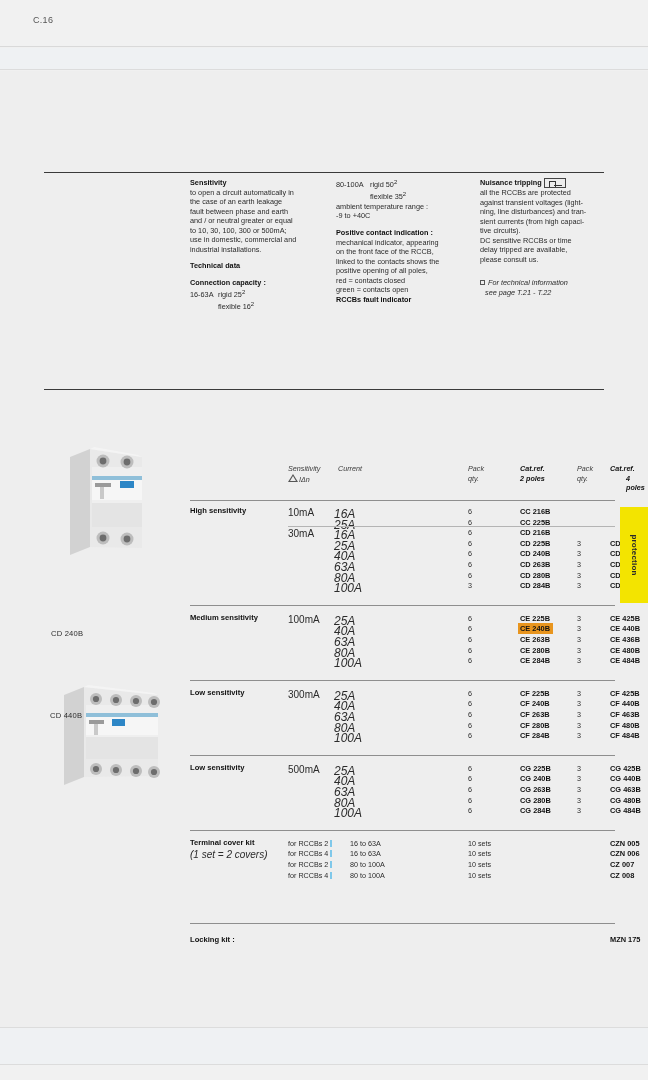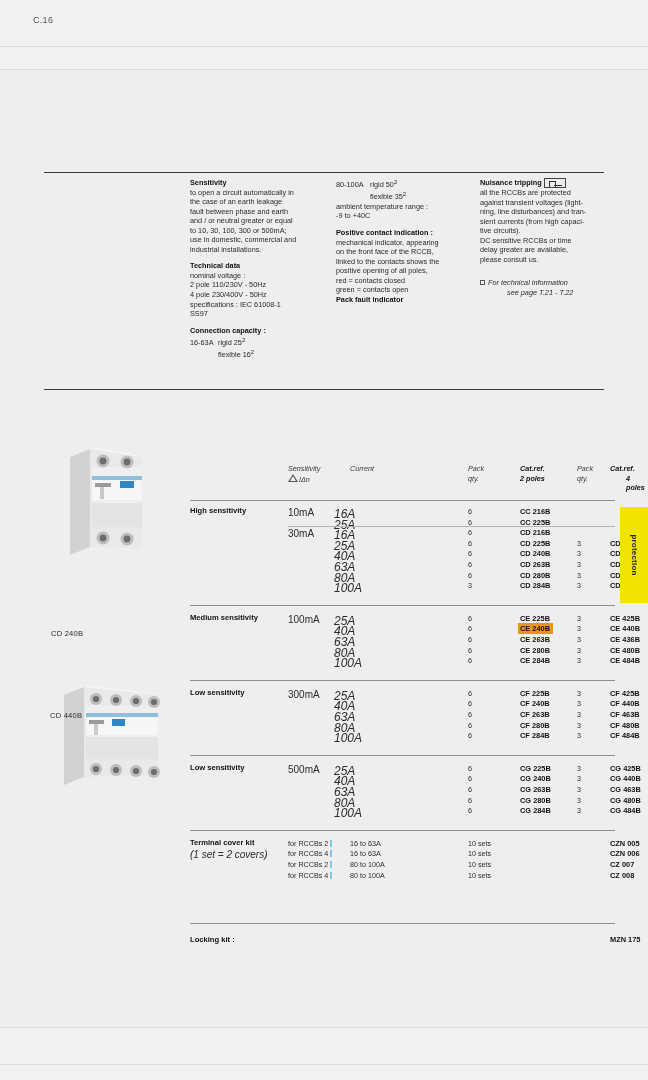--- a/index.html
+++ b/index.html
@@ -185,41 +185,40 @@
 <div class="sheet">
 
 
   <div class="rule" style="left:44px; top:101px; width:560px; height:1px;"></div>
 
   <div class="desc-col" style="left:190px; top:107px; width:140px;">
     <b>Sensitivity</b><br>
     <span id="c1b1"><span>to open a circuit automatically in</span><br><span>the case of an earth leakage</span><br><span>fault between phase and earth</span><br><span>and / or neutral greater or equal</span><br><span>to 10, 30, 100, 300 or 500mA;</span><br><span>use in domestic, commercial and</span><br><span>industrial installations.</span><br></span>
     <span class="sp"></span>
     <b>Technical data</b><br>
-    <span id="c1b2"><span>nominal voltage :</span><br><span>2 pole 110/230V - 50Hz</span><br><span>4 pole 230/400V - 50Hz</span><br><span>specifications : IEC 61008-1</span><br><span>SS97</span><br></span>
     <span class="sp"></span>
     <b>Connection capacity :</b><br>
     <span id="c1cap"><span><span class="ind">16-63A</span>rigid 25<span class="sup">2</span></span><br><span><span class="ind"></span>flexible 16<span class="sup">2</span></span></span>
   </div>
 
   <div class="desc-col" style="left:336px; top:107px; width:140px;">
     <span id="c2cap"><span><span class="ind" style="width:34px">80-100A</span>rigid 50<span class="sup">2</span></span><br><span><span class="ind" style="width:34px"></span>flexible 35<span class="sup">2</span></span><br></span>
     <span id="c2amb"><span>ambient temperature range :</span><br><span>-9 to +40C</span><br></span>
     <span class="sp"></span>
     <b>Positive contact indication :</b><br>
     <span id="c2b1"><span>mechanical indicator, appearing</span><br><span>on the front face of the RCCB,</span><br><span>linked to the contacts shows the</span><br><span>positive opening of all poles,</span><br><span>red = contacts closed</span><br><span>green = contacts open</span><br></span>
-    <b>Pack fault indicator</b><br>
+    <b>RCCBs fault indicator</b><br>
   </div>
 
   <div class="desc-col" style="left:480px; top:107px; width:140px;">
     <b>Nuisance tripping</b><span class="icon-wave"></span><br>
-    <span id="c3b1"><span>all the RCCBs are protected</span><br><span>against transient voltages (light-</span><br><span>ning, line disturbances) and tran-</span><br><span>sient currents (from high capaci-</span><br><span>tive circuits).</span><br><span>DC sensitive RCCBs or time</span><br><span>delay greater are available,</span><br><span>please consult us.</span><br></span>
+    <span id="c3b1"><span>all the RCCBs are protected</span><br><span>against transient voltages (light-</span><br><span>ning, line disturbances) and tran-</span><br><span>sient currents (from high capaci-</span><br><span>tive circuits).</span><br><span>DC sensitive RCCBs or time</span><br><span>delay tripped are available,</span><br><span>please consult us.</span><br></span>
     <span class="sp"></span>
     <span class="sp"></span>
-    <span id="c3note"><span class="ital"><span class="icon-box"></span>For technical information</span><br><span class="ital" style="margin-left:27px">see page T.21 - T.22</span></span>
+    <span id="c3note"><span class="ital"><span class="icon-box"></span>For technical information</span><br><span class="ital" style="margin-left:5px">see page T.21 - T.22</span></span>
   </div>
 
   <div class="rule" style="left:44px; top:318px; width:560px; height:1px;"></div>
 
   <svg class="photo" style="left:46px; top:372px;" width="112" height="115" viewBox="0 0 112 115">
     <rect x="0" y="0" width="112" height="115" fill="#eeeeee"></rect>
     <polygon points="24,14 44,6 44,104 24,112" fill="#d2d2d2"></polygon>
     <polygon points="44,6 96,14 96,105 44,104" fill="#e9e9e9"></polygon>
     <polygon points="44,6 96,14 92,12 48,4" fill="#f4f4f4"></polygon>
     <rect x="46" y="24" width="50" height="60" fill="#efefef"></rect>
@@ -267,21 +266,21 @@
       <circle cx="92" cy="92" r="3.1" fill="#6d6d6d"></circle>
     <circle cx="110" cy="93" r="6" fill="#bdbdbd"></circle>
       <circle cx="110" cy="93" r="3.1" fill="#6d6d6d"></circle>
     <rect x="42" y="58" width="72" height="22" fill="#e4e4e4"></rect>
   </svg>
   <div class="photo-caption" style="left:50px; top:640px;">CD 440B</div>
 
   <div class="thead">
     <div class="th" style="left:98px; top:0;">Sensitivity</div>
     <div class="th" style="left:98px; top:10px;"><span class="tri"></span><span style="margin-left:1px;">IΔn</span></div>
-    <div class="th" style="left:160px; top:0;">Current</div>
+    <div class="th" style="left:148px; top:0;">Current</div>
     <div class="th" style="left:278px; top:0;">Pack</div>
     <div class="th" style="left:278px; top:10px;">qty.</div>
     <div class="th b" style="left:330px; top:0;">Cat.ref.</div>
     <div class="th b" style="left:330px; top:10px;">2 poles</div>
     <div class="th" style="left:387px; top:0;">Pack</div>
     <div class="th" style="left:387px; top:10px;">qty.</div>
     <div class="th b" style="left:420px; top:0;">Cat.ref.</div>
     <div class="th b" style="left:436px; top:10px;">4 poles</div>
   </div>
 

